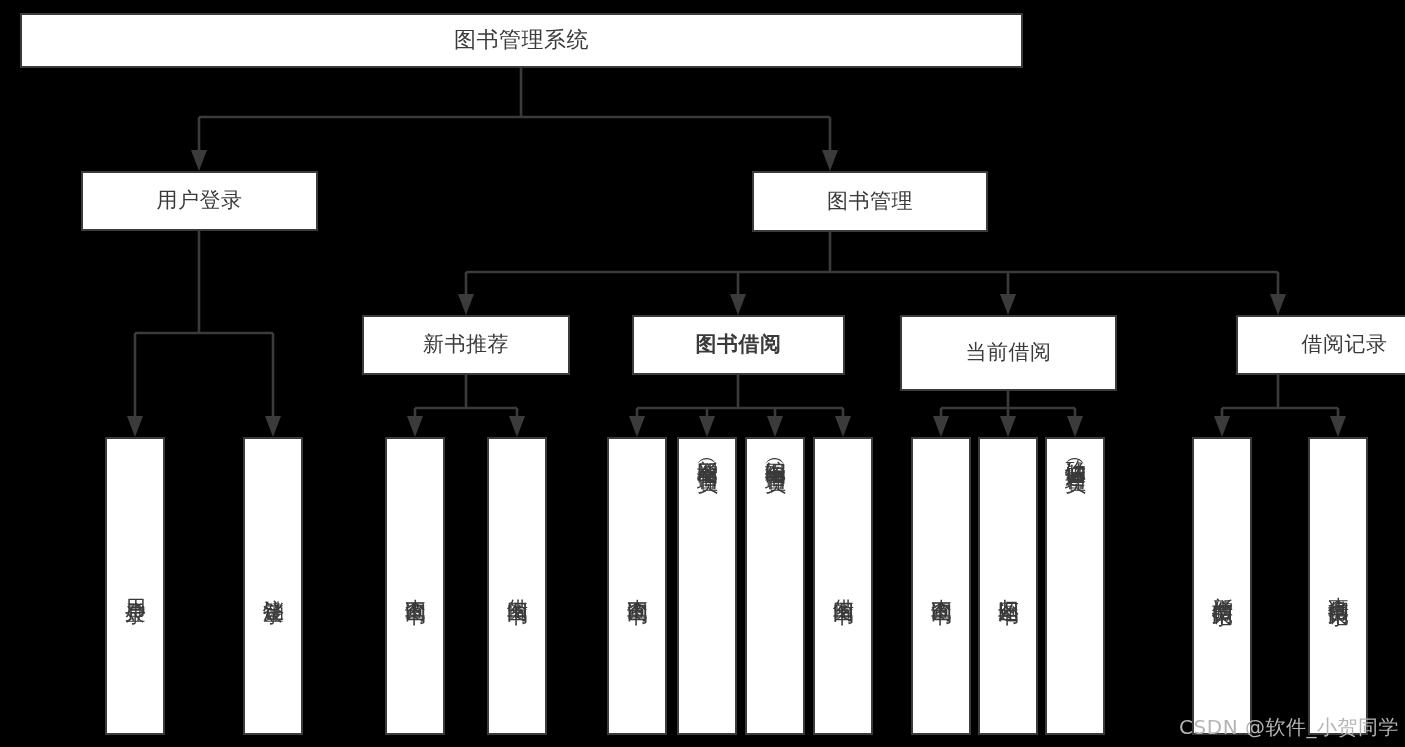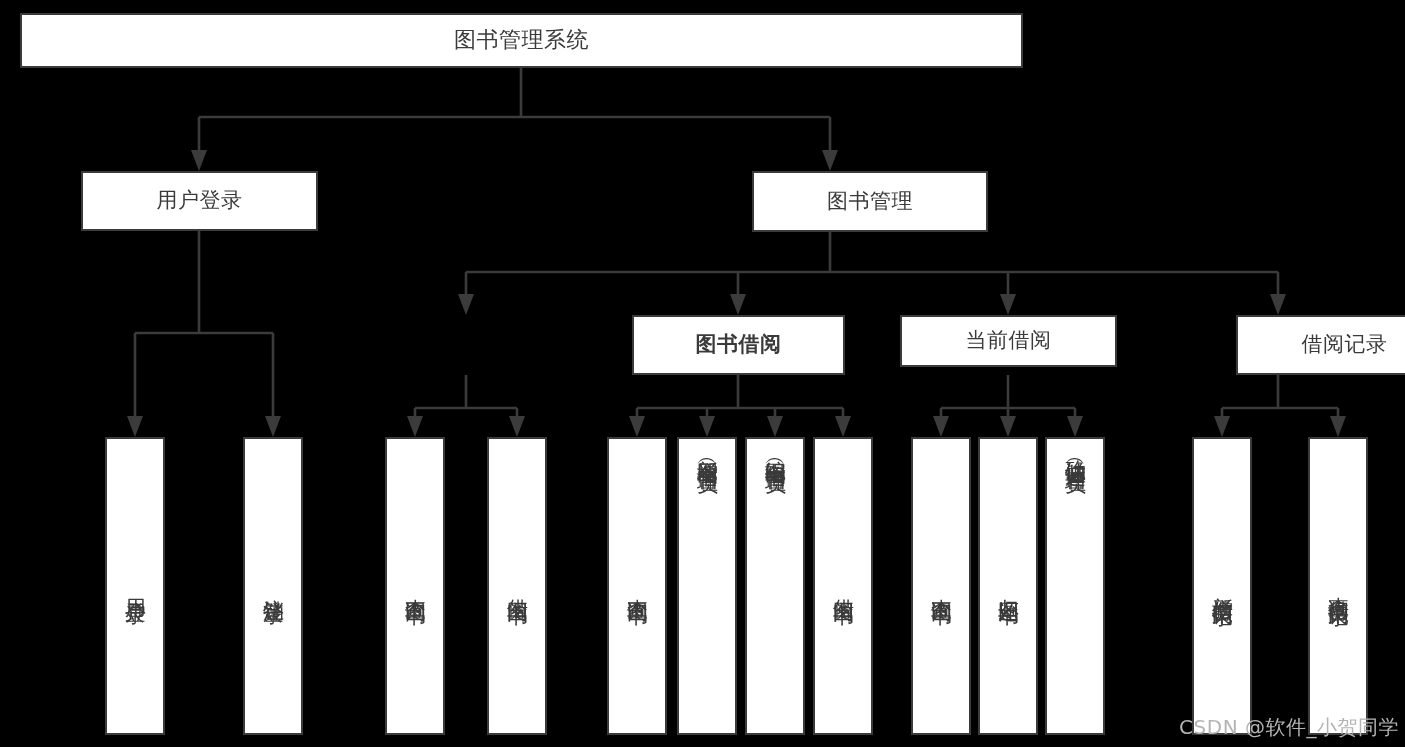--- a/index.html
+++ b/index.html
@@ -178,26 +178,29 @@
   </div>
 
   <div class="node horizontal" style="left:81px; top:171px; width:237px; height:60px;">
     <span class="node-label">用户登录</span>
   </div>
 
   <div class="node horizontal" style="left:712px; top:171px; width:236px; height:61px;margin-left:40px;">
     <span class="node-label">图书管理</span>
   </div>
 
+  <div class="node horizontal" style="left:362px; top:315px; width:208px; height:60px;">
+    <span class="node-label">新书推荐</span>
+  </div>
 
   <div class="node horizontal" style="left:632px; top:315px; width:213px; height:60px;font-weight:bold;">
     <span class="node-label">图书借阅</span>
   </div>
 
-  <div class="node horizontal" style="left:900px; top:315px; width:217px; height:52px;">
+  <div class="node horizontal" style="left:900px; top:315px; width:217px; height:76px;">
     <span class="node-label">当前借阅</span>
   </div>
 
   <div class="node horizontal" style="left:1236px; top:315px; width:217px; height:60px;">
     <span class="node-label">借阅记录</span>
   </div>
 
   <div class="node vertical centered" style="left:105px; top:437px; width:60px; height:298px;">
     <span class="node-label">用户登录</span>
   </div>

